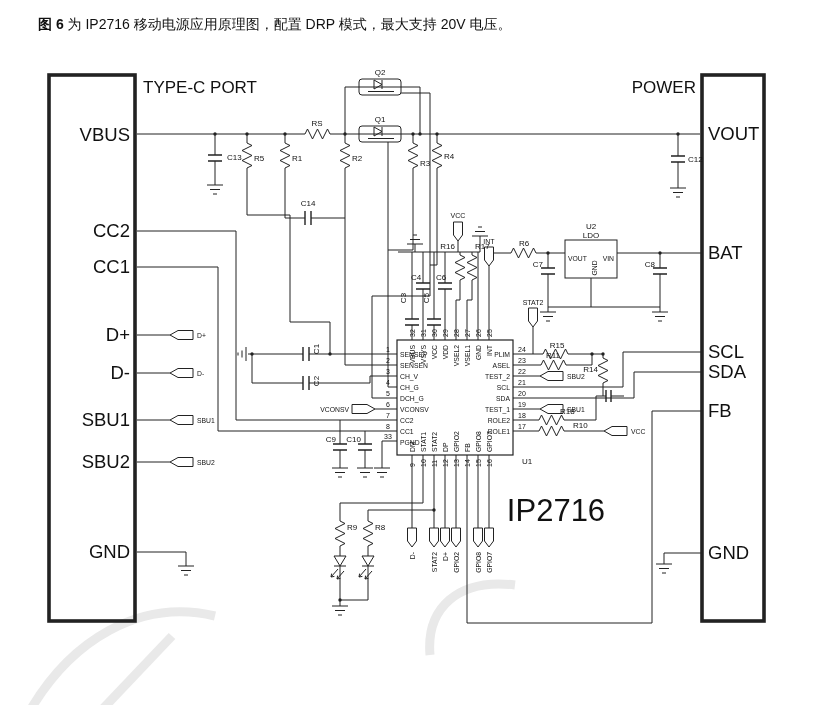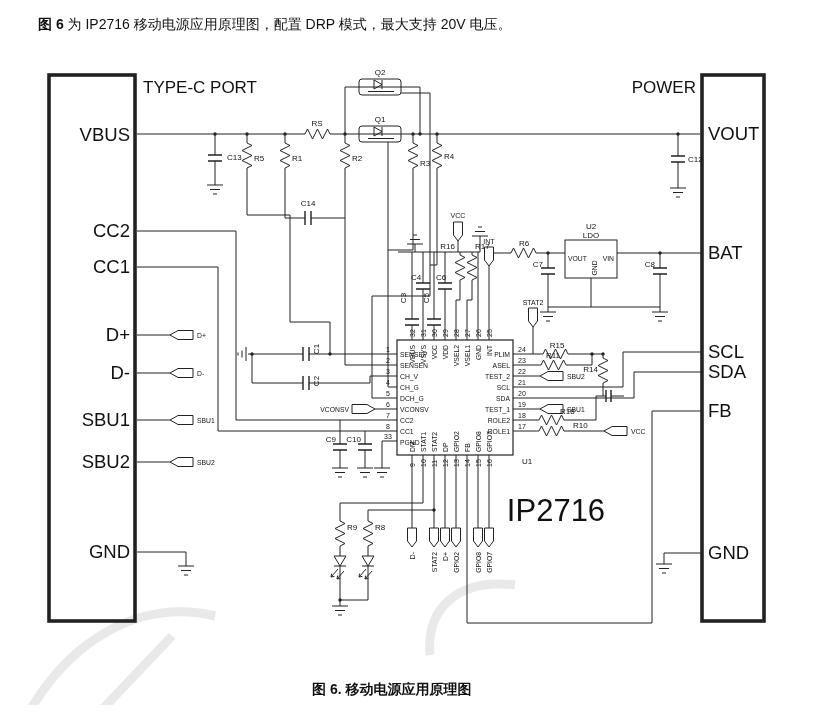--- a/index.html
+++ b/index.html
@@ -402,14 +402,13 @@
         <circle cx="660" cy="253" r="1.7"></circle>
       <circle cx="603" cy="354" r="1.7"></circle>
         <circle cx="592" cy="354" r="1.7"></circle>
       <circle cx="330" cy="354" r="1.7"></circle>
         <circle cx="252" cy="354" r="1.7"></circle>
       <circle cx="340" cy="600" r="1.7"></circle>
         <circle cx="434" cy="510" r="1.7"></circle>
     </g>
   </svg>
 
-  <div id="caption"><b>图 6.</b><span> 移动电源应用原理图</span></div>
 </div>
 
 </body></html>

